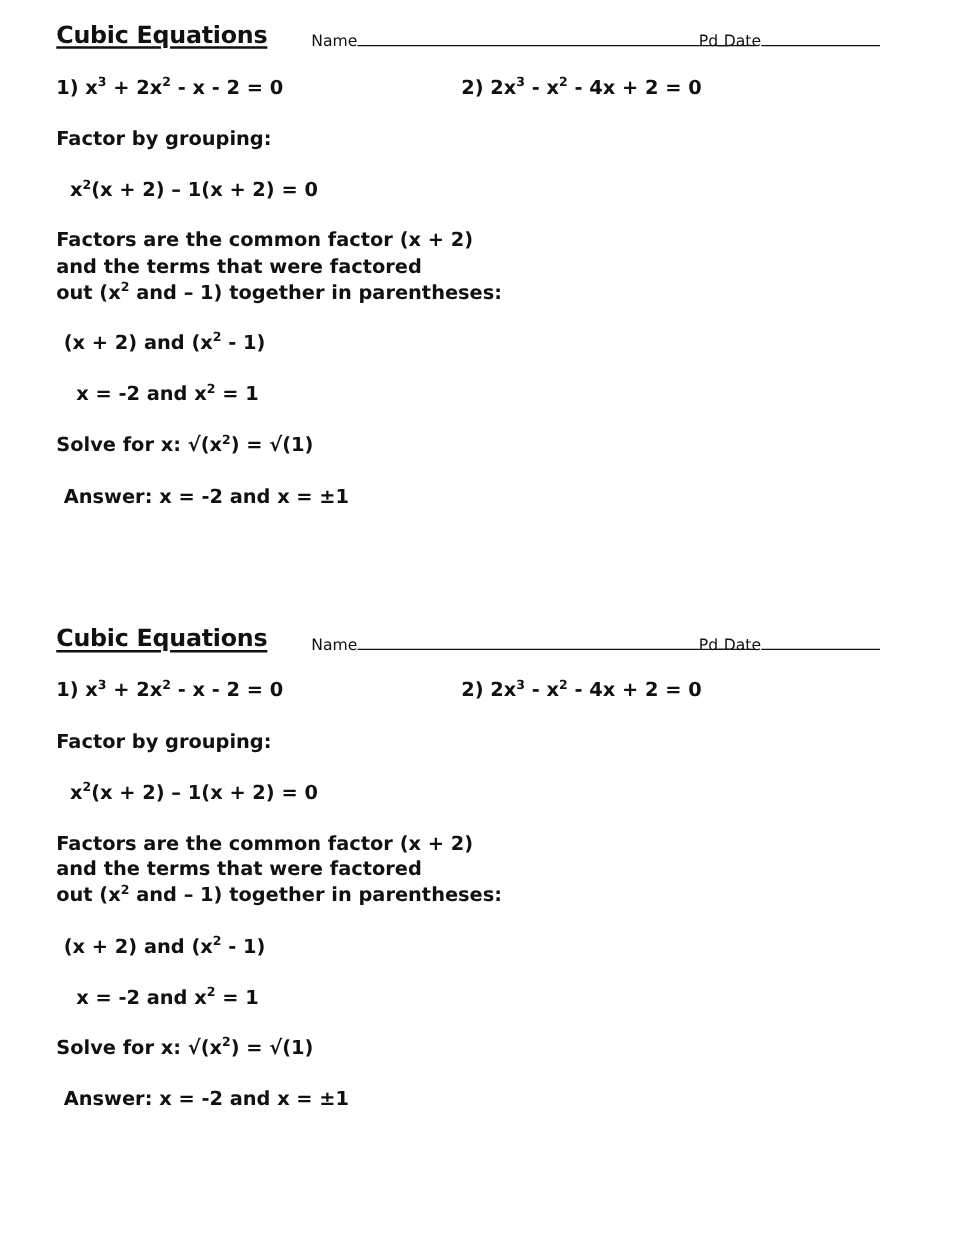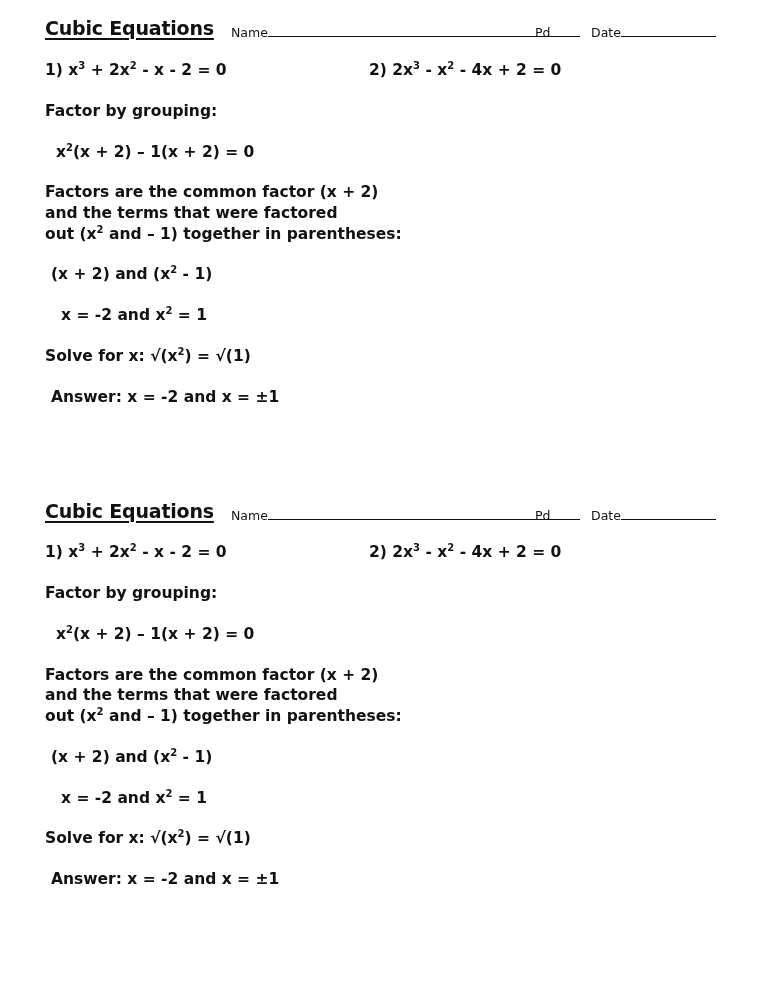--- a/index.html
+++ b/index.html
@@ -13,25 +13,25 @@
 
   .header-row { position: absolute; left: 45px; top: 17px; width: 672px; height: 24px; }
   .title {
     position: absolute; left: 0; top: 0;
     font-family: "DejaVu Sans", sans-serif; font-weight: bold; font-size: 19px;
     text-decoration: underline; text-underline-offset: 3px; text-decoration-thickness: 2px;
     letter-spacing: -0.2px; white-space: nowrap;
   }
   .hdr-field { position: absolute; top: 6px; font-size: 12.5px; white-space: nowrap; }
   .hdr-field .blank { display: inline-block; border-bottom: 1px solid #111; height: 13px; vertical-align: baseline; }
-  .f-name { left: 155px; padding-left: 31px; }
+  .f-name { left: 173px; padding-left: 31px; }
   .f-name .blank { width: 297px; }
-  .f-pd { left: 490px; text-align: center; }
+  .f-pd { left: 514px; text-align: center; }
   .f-pd .blank { width: 30px; }
-  .f-date { left: 546px; }
+  .f-date { left: 534px; }
   .f-date .blank { width: 95px; }
 
   .line { position: absolute; font-size: 15.5px; white-space: nowrap; line-height: 20px; font-weight: bold; }
   sup { font-size: 10px; vertical-align: 6px; line-height: 0; }
   .sqrt { font-style: italic; }
 </style>
 </head>
 <body>
 
 <div class="worksheet ws1">

